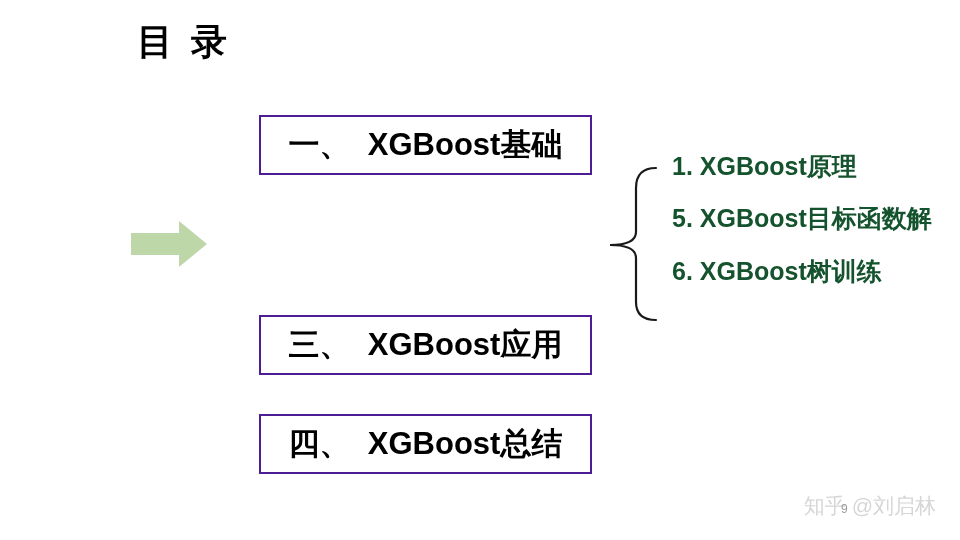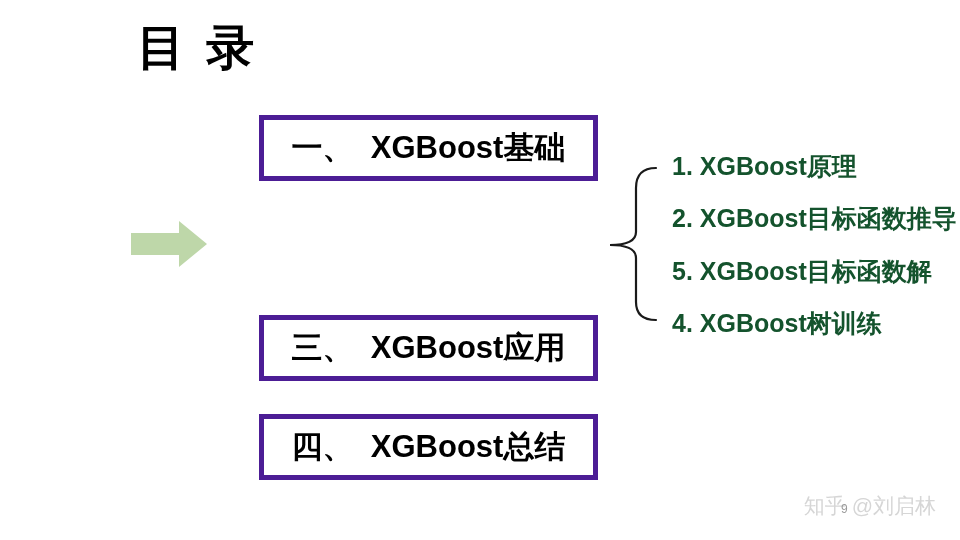--- a/index.html
+++ b/index.html
@@ -13,33 +13,33 @@
     height: 540px;
     background: #ffffff;
     overflow: hidden;
     font-family: "Liberation Sans", "DejaVu Sans", sans-serif;
     color: #000000;
   }
   .slide-title {
     position: absolute;
     left: 137px;
     top: 24px;
-    font-size: 48px;
+    font-size: 36px;
     font-weight: 700;
     line-height: 1;
     letter-spacing: 4px;
     white-space: pre;
     color: #000000;
   }
   .toc-box {
     position: absolute;
     left: 259px;
     width: 329px;
     height: 56px;
-    border: 5px solid #4c1d95;
+    border: 2px solid #4c1d95;
     background: #ffffff;
     display: flex;
     align-items: center;
     justify-content: center;
     font-size: 31px;
     font-weight: 700;
     white-space: pre;
     color: #000000;
   }
   .toc-box.highlighted {
@@ -114,22 +114,21 @@
   <div class="toc-box box-3">三、  XGBoost应用</div>
 
   <div class="toc-box box-4">四、  XGBoost总结</div>
 
   <svg class="brace" viewBox="0 0 60 164" aria-hidden="true">
     <path d="M56,6 Q36,6 36,26 L36,70 Q36,83 10,83 Q36,83 36,96 L36,140 Q36,158 56,158" fill="none" stroke-width="2.2" stroke-linecap="round" stroke="#1a1a1a"></path>
   </svg>
 
   <div class="subtopics">
     <div class="subtopic-item">1. XGBoost原理</div>
-    <div class="subtopic-item">2. XGBoost目标函数推导</div>
     <div class="subtopic-item">5. XGBoost目标函数解</div>
-    <div class="subtopic-item">4. XGBoost树训练</div>
+    <div class="subtopic-item">6. XGBoost树训练</div>
   </div>
 
   <div class="watermark">知乎 @刘启林</div>
 
   <div class="page-number">9</div>
 
 </div>
 
 </body></html>

